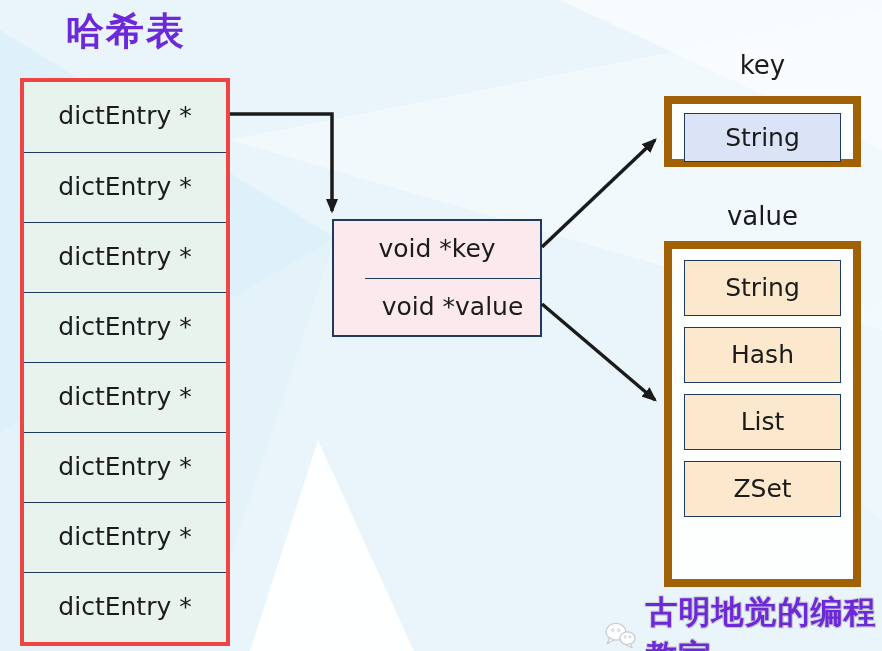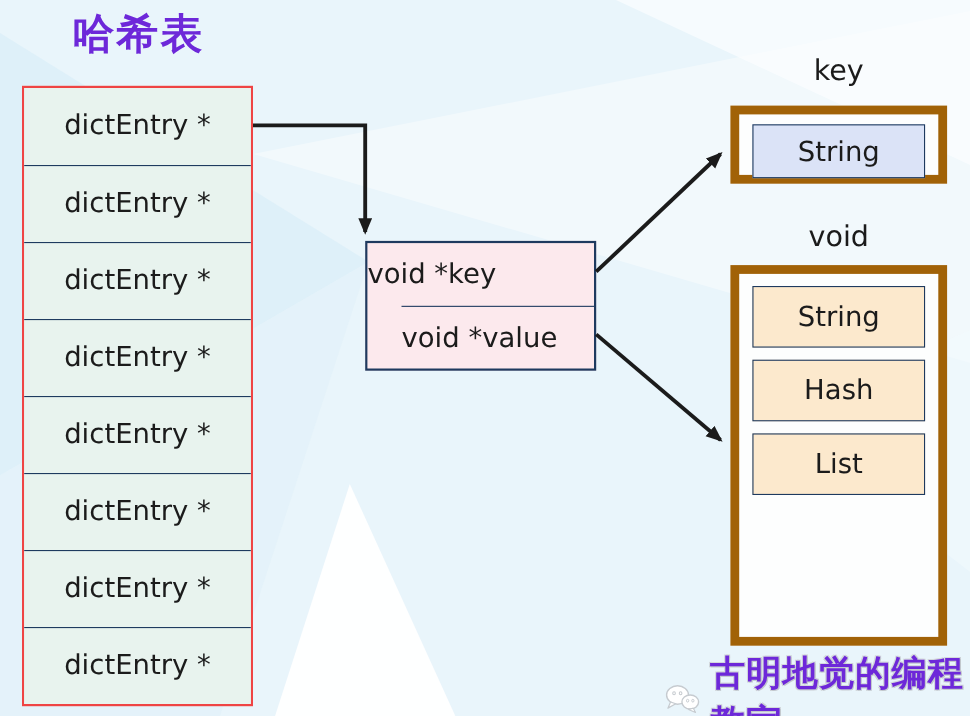--- a/index.html
+++ b/index.html
@@ -9,34 +9,34 @@
     color:#1b1b1b;background:#e9f5fb;
   }
   .bg{position:absolute;left:0;top:0;z-index:0;}
   .title{
     position:absolute;left:66px;top:6px;margin:0;z-index:1;
     font-size:38px;font-weight:700;color:#6d28d9;letter-spacing:2px;
   }
   
   .bucket-col{
     position:absolute;left:20px;top:78px;width:210px;z-index:1;
-    border:2px solid #ef4444;box-sizing:border-box;background:#e8f3ee;
+    border:4px solid #ef4444;box-sizing:border-box;background:#e8f3ee;
   }
   .bucket{
     height:70px;line-height:68px;text-align:center;font-size:25px;
     border-top:1.5px solid #1e3a5f;box-sizing:border-box;background:#e8f3ee;
   }
   .bucket:first-child{border-top:none;}
   
   .entry-box{
     position:absolute;left:332px;top:219px;width:210px;z-index:1;
     border:2px solid #1e3a5f;box-sizing:border-box;background:#fce9ed;
   }
   .entry-row{
-    height:57px;line-height:55px;font-size:25px;
+    height:57px;line-height:55px;text-align:center;font-size:25px;
     box-sizing:border-box;
   }
   .entry-row + .entry-row{border-top:1.5px solid #1e3a5f;margin-left:31px;}
   .entry-caption{
     position:absolute;left:332px;top:350px;width:210px;z-index:1;
     text-align:center;font-size:26px;
   }
   
   .sec-label{
     position:absolute;width:197px;left:664px;z-index:1;
@@ -99,25 +99,26 @@
   <div class="entry-box">
     <div class="entry-row"><span>void *key</span></div>
     <div class="entry-row"><span>void *value</span></div>
   </div>
 
   <div class="sec-label key-label">key</div>
   <div class="holder key-box">
     <div class="type lavender"><span>String</span></div>
   </div>
 
-  <div class="sec-label value-label">void</div>
+  <div class="sec-label value-label">value</div>
   <div class="holder value-box">
     <div class="type peach"><span>String</span></div>
     <div class="type peach"><span>Hash</span></div>
     <div class="type peach"><span>List</span></div>
+    <div class="type peach"><span>ZSet</span></div>
   </div>
 
   <svg class="arrows" width="882" height="651" viewBox="0 0 882 651">
     <defs>
       <marker id="ah" viewBox="0 0 12 10" refX="10" refY="5" markerWidth="15" markerHeight="13" markerUnits="userSpaceOnUse" orient="auto">
         <path d="M0,0 L12,5 L0,10 Z" fill="#1b1b1b"></path>
       </marker>
     </defs>
     <path d="M230,114 L332,114 L332,211" fill="none" stroke="#1b1b1b" stroke-width="3.5" marker-end="url(#ah)"></path>
     <path d="M542,247 L655,140" fill="none" stroke="#1b1b1b" stroke-width="3.5" marker-end="url(#ah)"></path>

